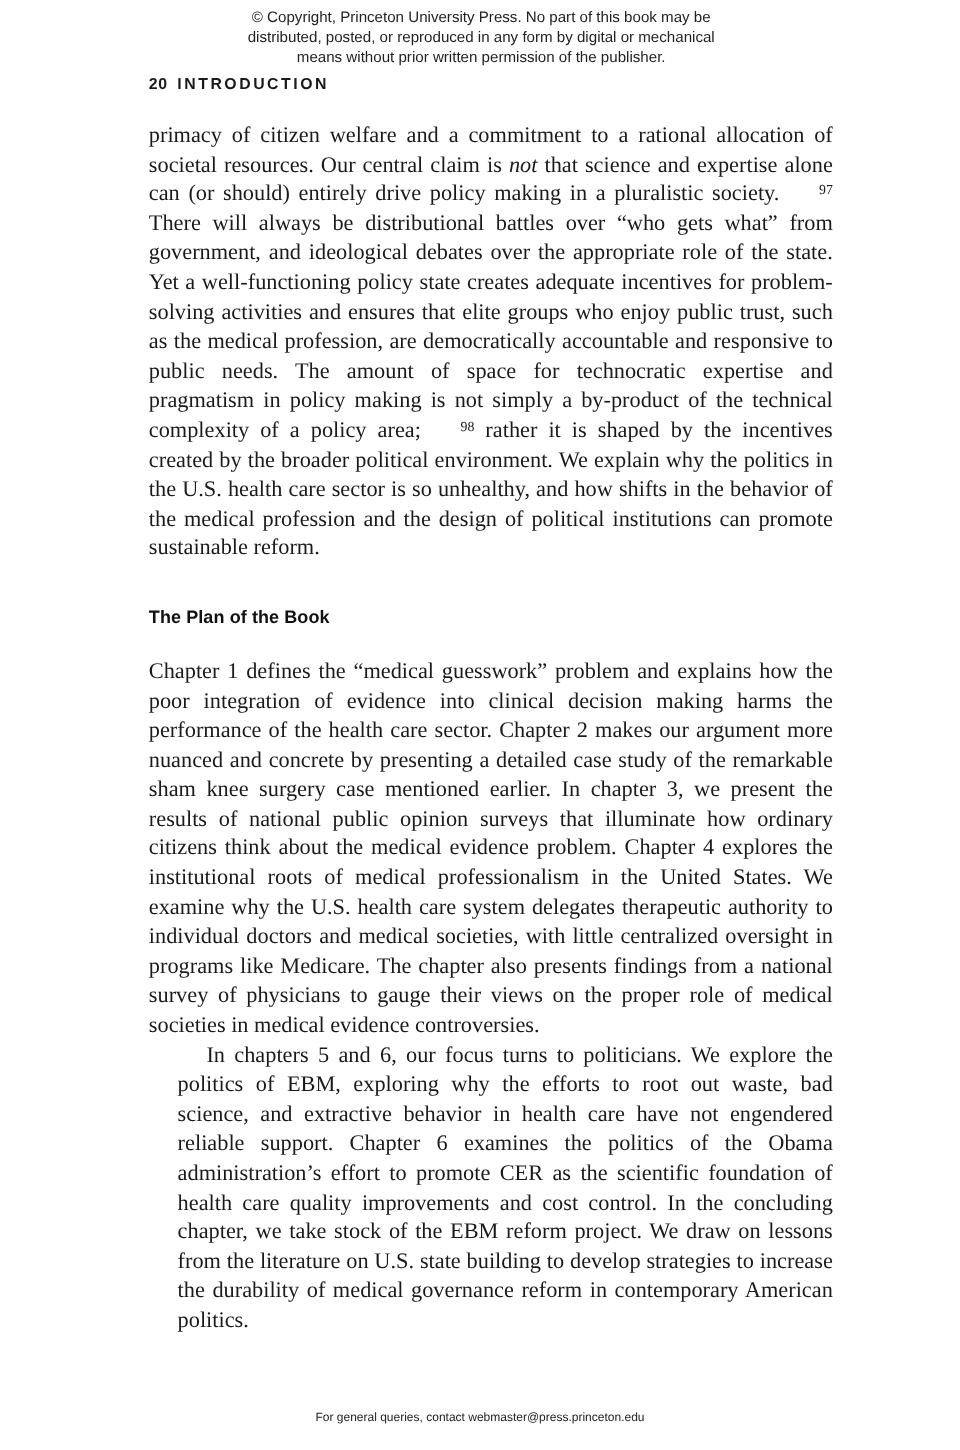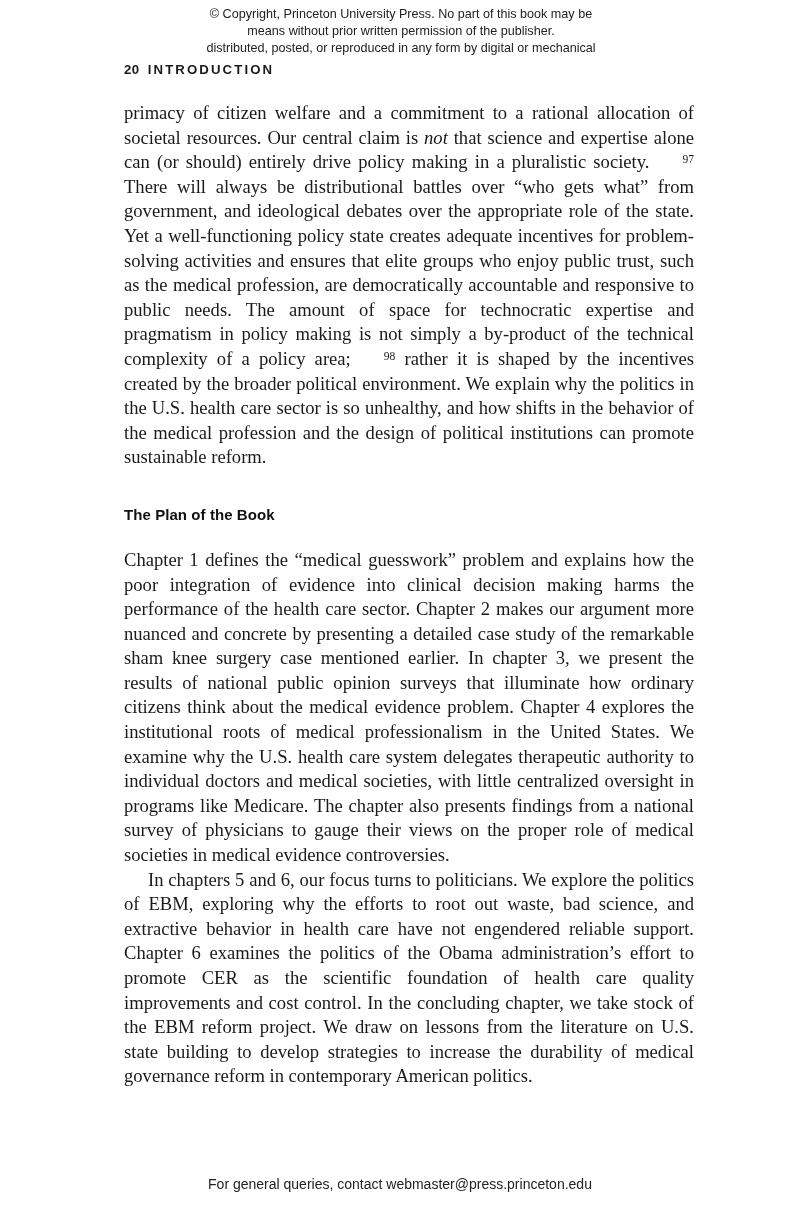--- a/index.html
+++ b/index.html
@@ -70,21 +70,21 @@
 
   p.body-par {
     margin: 0;
     font-size: 18.6px;
     line-height: 24.6px;
     text-align: justify;
     text-justify: inter-word;
     hyphens: none;
     word-spacing: -0.002em;
   }
-  p.body-par.indent { text-indent: 24px; }
+  p.body-par.indent { text-indent: 24px; margin-left: 24px; }
 
   sup.fn {
     font-size: 0.62em;
     vertical-align: 0.46em;
     line-height: 0;
     padding-left: 33px;
   }
 
   i, em { font-style: italic; }
 
@@ -103,33 +103,33 @@
   .gap-after-heading  { height: 23px; }
 
   
   .page-footer {
     position: absolute;
     left: 0;
     top: 1176px;
     width: 800px;
     text-align: center;
     font-family: "Liberation Sans", "DejaVu Sans", sans-serif;
-    font-size: 14px;
+    font-size: 10px;
     color: #222222;
   }
 </style>
 </head>
 <body>
 
 <div class="page">
 
   <div class="copyright-notice">
     <span class="cline l1">© Copyright, Princeton University Press. No part of this book may be</span>
+    <span class="cline l2">distributed, posted, or reproduced in any form by digital or mechanical</span>
     <span class="cline l3">means without prior written permission of the publisher.</span>
-    <span class="cline l2">distributed, posted, or reproduced in any form by digital or mechanical</span>
   </div>
 
   <div class="running-head">
     <span class="folio">20</span><span class="rh-title">INTRODUCTION</span>
   </div>
 
   <div class="text-column">
 
     <p class="body-par"><span>primacy of citizen welfare and a commitment to a rational allocation of societal resources. Our central claim is </span><i>not</i><span> that science and expertise alone can (or should) entirely drive policy making in a pluralistic society.</span><sup class="fn">97</sup><span> There will always be distributional battles over “who gets what” from government, and ideological debates over the appropriate role of the state. Yet a well-functioning policy state creates adequate incentives for problem-solving activities and ensures that elite groups who enjoy public trust, such as the medical profession, are democratically accountable and responsive to public needs. The amount of space for technocratic expertise and pragmatism in policy making is not simply a by-product of the technical complexity of a policy area;</span><sup class="fn">98</sup><span> rather it is shaped by the incentives created by the broader political environment. We explain why the politics in the U.S. health care sector is so unhealthy, and how shifts in the behavior of the medical profession and the design of political institutions can promote sustainable reform.</span></p>
 

